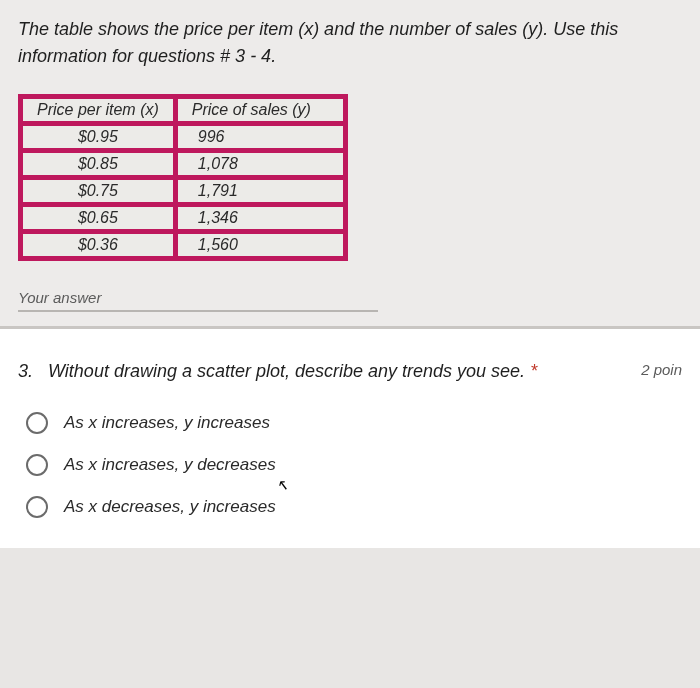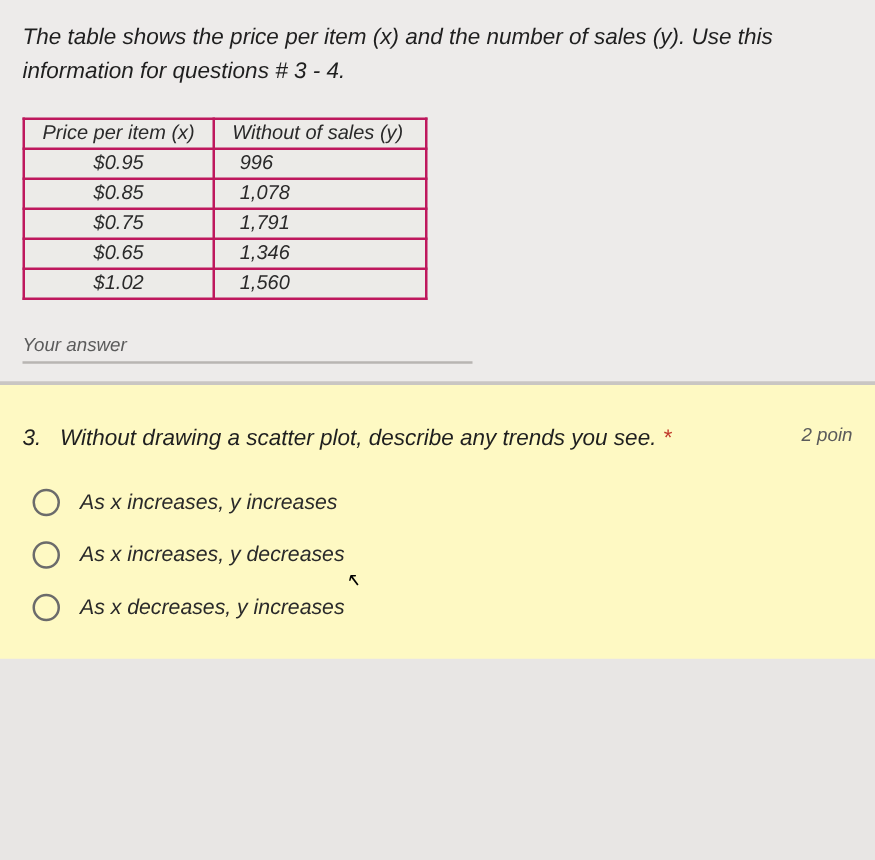--- a/index.html
+++ b/index.html
@@ -26,21 +26,21 @@
       line-height: 1.5;
       color: #1f1f1f;
       margin-bottom: 24px;
     }
     .data-table {
       border-collapse: collapse;
       margin-bottom: 28px;
       font-size: 16px;
     }
     .data-table th, .data-table td {
-      border: 2px solid #be185d;
+      border: 5px solid #be185d;
       padding: 2px 14px;
       text-align: left;
       background: #ecebe8;
       font-weight: normal;
     }
     .data-table th {
       text-align: left;
       font-weight: normal;
     }
     .data-table td.col-x {
@@ -53,21 +53,21 @@
       min-width: 170px;
     }
     .your-answer {
       font-size: 15px;
       color: #5b5b5b;
       padding-bottom: 4px;
       border-bottom: 2px solid #b8b5b2;
       width: 360px;
     }
     .section-bottom {
-      background: #fef9c3;
+      background: #ffffff;
       padding: 32px 18px 10px 18px;
     }
     .question-row {
       display: flex;
       justify-content: space-between;
       align-items: flex-start;
       margin-bottom: 30px;
     }
     .question-text {
       font-size: 18px;
@@ -116,42 +116,42 @@
 </head>
 <body>
 
 <div class="section-top">
   <p class="prompt-text">The table shows the price per item (x) and the number of sales (y). Use this information for questions # 3 - 4.</p>
 
   <table class="data-table">
     <thead>
       <tr>
         <th>Price per item (x)</th>
-        <th>Without of sales (y)</th>
+        <th>Price of sales (y)</th>
       </tr>
     </thead>
     <tbody>
       <tr>
         <td class="col-x">$0.95</td>
         <td class="col-y">996</td>
       </tr>
       <tr>
         <td class="col-x">$0.85</td>
         <td class="col-y">1,078</td>
       </tr>
       <tr>
         <td class="col-x">$0.75</td>
         <td class="col-y">1,791</td>
       </tr>
       <tr>
         <td class="col-x">$0.65</td>
         <td class="col-y">1,346</td>
       </tr>
       <tr>
-        <td class="col-x">$1.02</td>
+        <td class="col-x">$0.36</td>
         <td class="col-y">1,560</td>
       </tr>
     </tbody>
   </table>
 
   <div class="your-answer">Your answer</div>
 </div>
 
 <div class="section-bottom">
   <div class="question-row">

